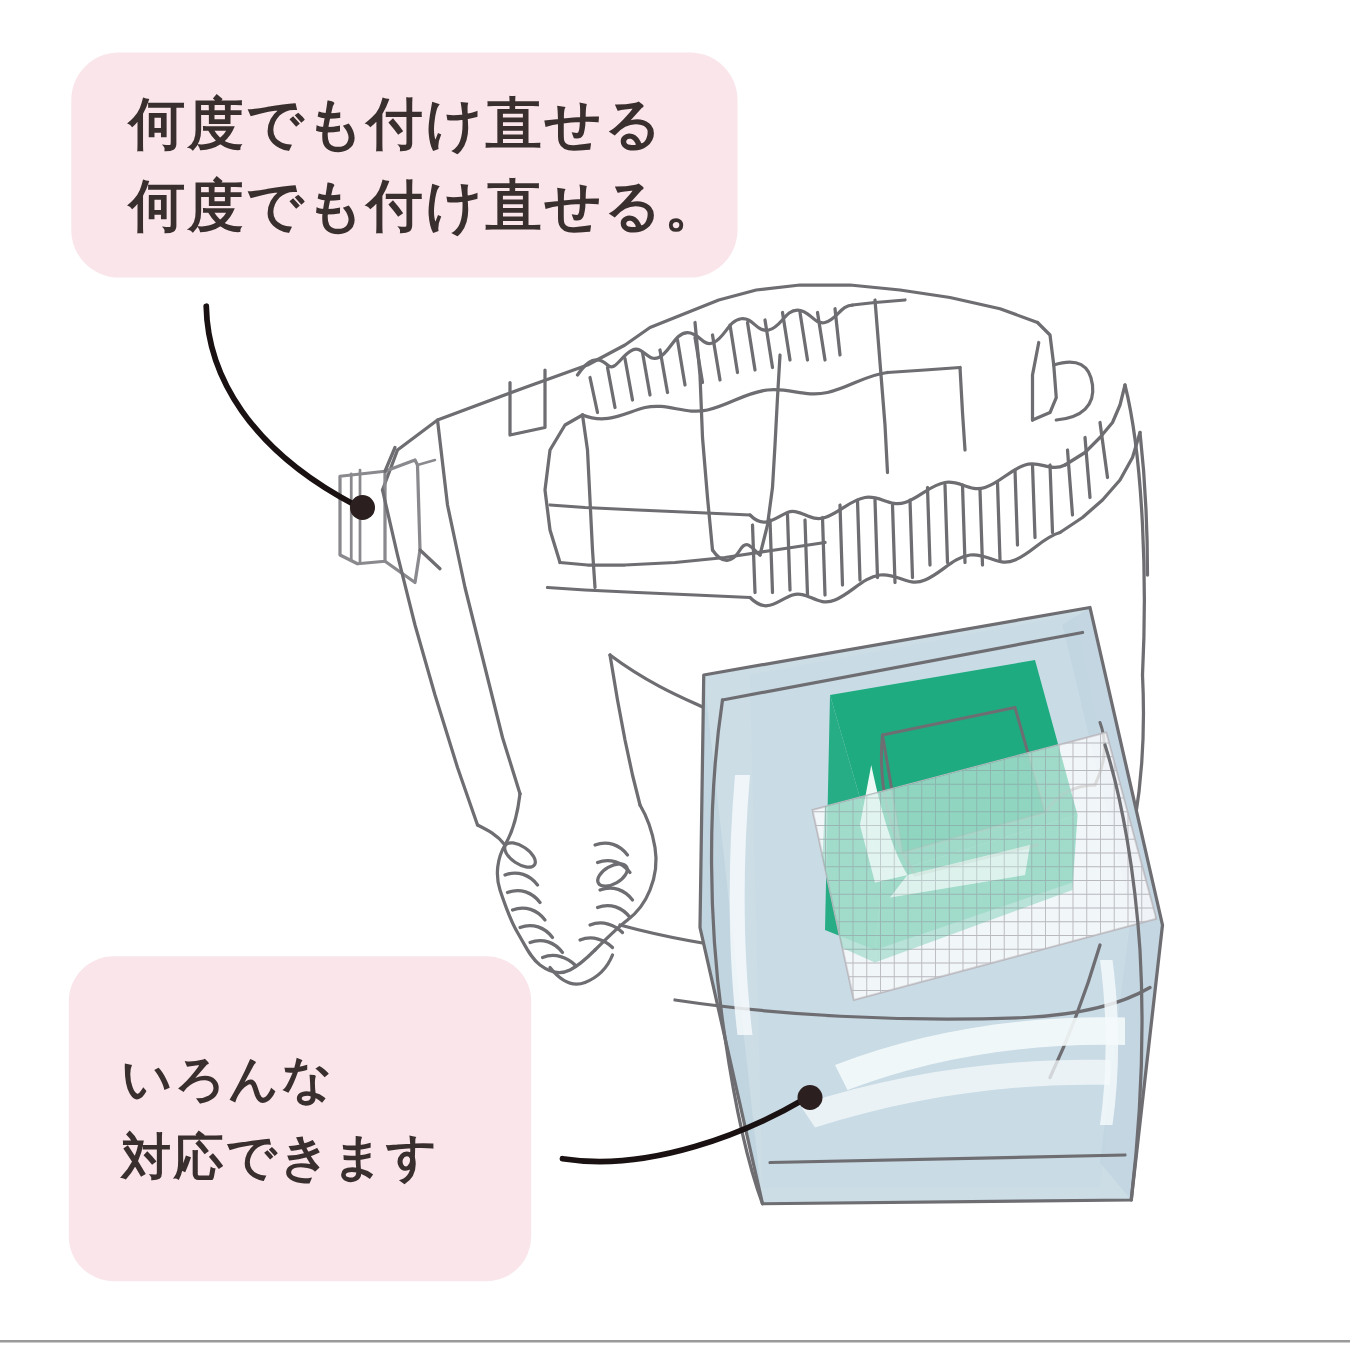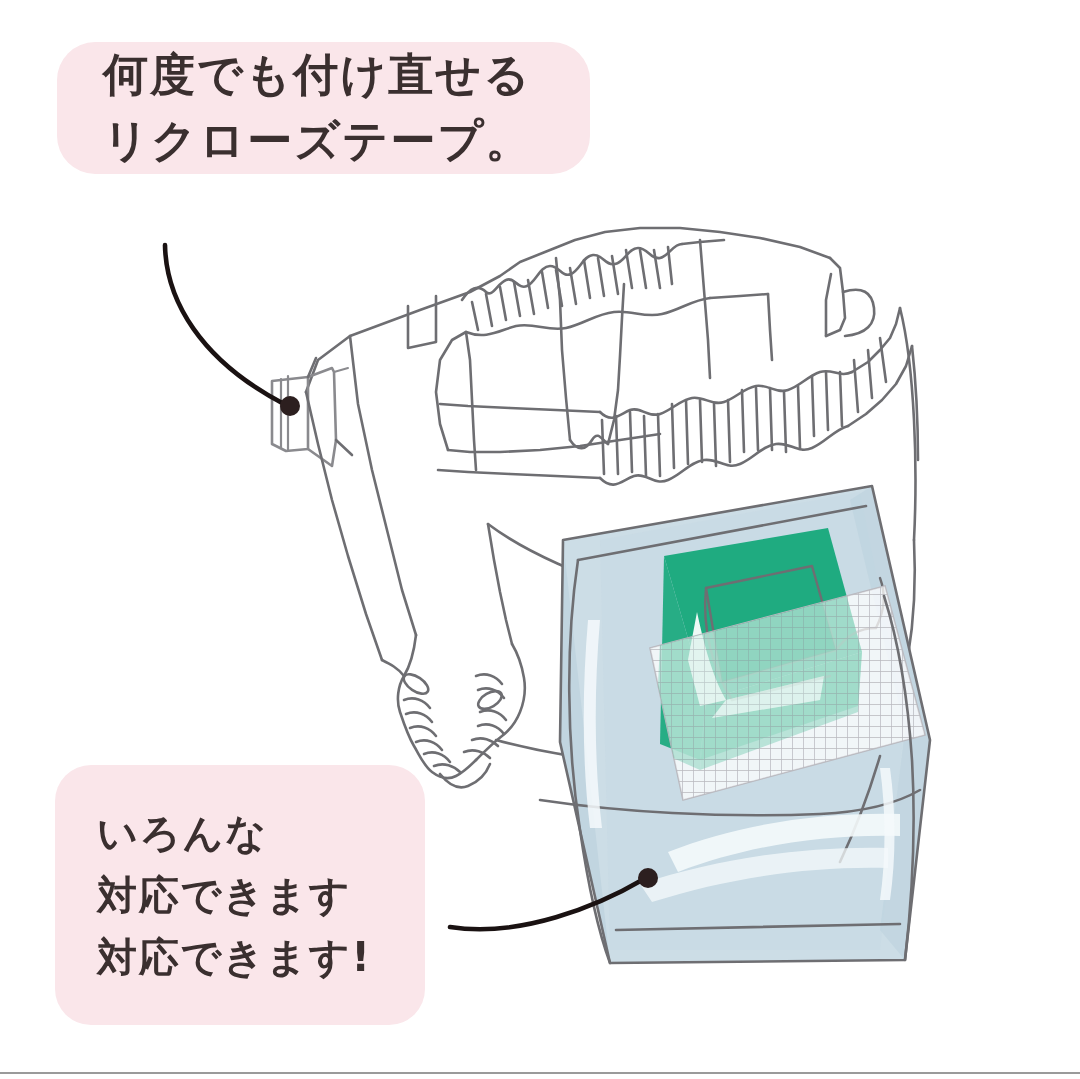--- a/index.html
+++ b/index.html
@@ -31,21 +31,21 @@
     background: #fae6ea;
     border-radius: 34px;
     display: flex;
     flex-direction: column;
     justify-content: center;
   }
   #callout-top {
     left: 57px;
     top: 42px;
     width: 533px;
-    height: 132px;
+    height: 180px;
     padding: 0 0 0 46px;
     border-radius: 38px;
   }
   #callout-bottom {
     left: 55px;
     top: 765px;
     width: 370px;
     height: 260px;
     padding: 0 0 0 42px;
     border-radius: 36px;
@@ -346,23 +346,22 @@
       <path d="M450 927 C520 938 598 906 644 879"></path>
     </g>
     <g fill="#2c1f1f">
       <circle cx="290" cy="406" r="10"></circle>
       <circle cx="648" cy="878" r="10"></circle>
     </g>
   </svg>
 
   <div class="callout" id="callout-top">
     <div class="callout-line">何度でも付け直せる</div>
-    <div class="callout-line">リクローズテープ。</div>
+    <div class="callout-line">何度でも付け直せる。</div>
   </div>
 
   <div class="callout" id="callout-bottom">
     <div class="callout-line">いろんな</div>
     <div class="callout-line">対応できます</div>
-    <div class="callout-line">対応できます!</div>
   </div>
 
   <div id="bottom-rule"></div>
 </div>
 
 </body></html>

